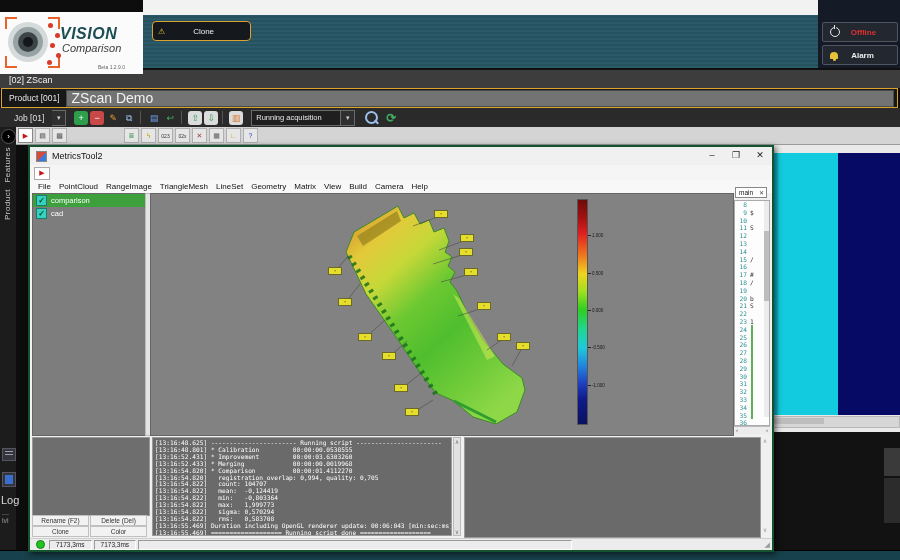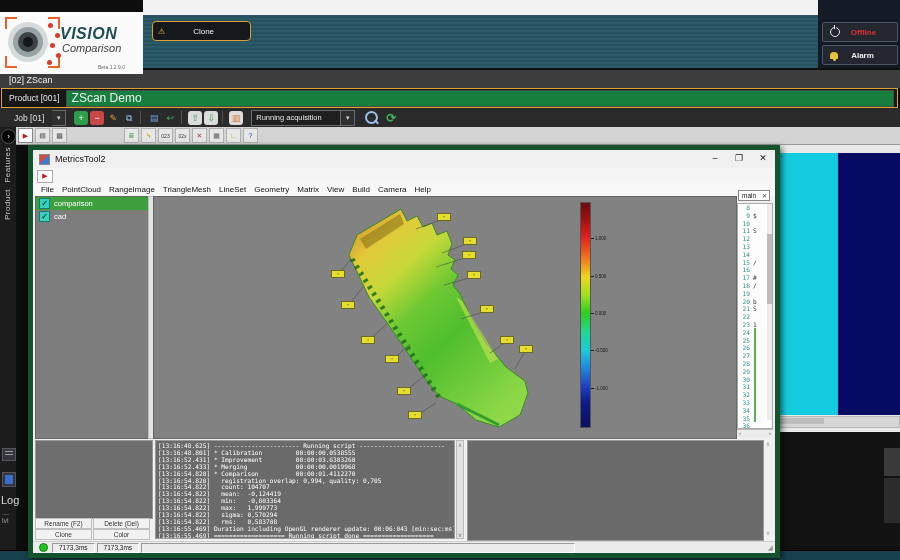--- a/index.html
+++ b/index.html
@@ -29,22 +29,22 @@
   .pwr{width:8px;height:8px;border:1.4px solid #e8e8e8;border-radius:50%;margin:0 8px 0 7px;position:relative;}
   .pwr:after{content:"";position:absolute;left:3px;top:-3px;width:1.4px;height:4px;background:#232830;border-left:1.4px solid #e8e8e8;}
   .bell{width:8px;height:7px;background:#e8c23a;border-radius:5px 5px 1px 1px;margin:0 8px 0 7px;position:relative;}
   .bell:after{content:"";position:absolute;left:2.5px;bottom:-2px;width:3px;height:2px;background:#e8c23a;border-radius:0 0 2px 2px;}
   
   .row02{left:0;top:68px;width:900px;height:20px;background:#3d3d3d;border-top:2px solid #101010;
     color:#f0f0f0;font-size:9px;line-height:20px;padding-left:9px;box-sizing:border-box;}
   .prod-row{left:1px;top:88px;width:897px;height:20px;background:#181818;border:1.5px solid #dca32f;
     box-sizing:border-box;display:flex;align-items:center;}
   .prod-label{color:#e6e6e6;font-size:8.5px;padding:0 6px 0 7px;text-align:center;}
-  .prod-field{flex:1;height:15px;background:#15803d;border:1px solid #4a4a4a;color:#f2f2f2;
-    font-size:12px;line-height:15px;padding-left:5px;margin-right:3px;}
+  .prod-field{flex:1;height:15px;background:#737373;border:1px solid #4a4a4a;color:#f2f2f2;
+    font-size:14px;line-height:15px;padding-left:5px;margin-right:3px;}
   .job-row{left:0;top:108px;width:900px;height:19px;background:#2a2a2a;display:flex;align-items:center;}
   .job-label{color:#e0e0e0;font-size:8.5px;padding:0 8px 0 14px;}
   .job-select{width:130px;height:14px;background:#1f1f1f;border:1px solid #6a6a6a;color:#f0f0f0;
     font-size:8.5px;line-height:14px;padding-left:4px;position:relative;}
   .chev{width:13px;height:14px;background:#2f2f2f;border:1px solid #6a6a6a;border-left:none;color:#cfcfcf;
     font-size:7px;text-align:center;line-height:14px;}
   .ico{width:14px;height:14px;margin-left:2px;border-radius:3px;display:flex;align-items:center;justify-content:center;
     font-size:9px;line-height:14px;}
   .tsep{width:1px;height:13px;background:#555;margin:0 4px;}
   .cam-select{width:84px;height:14px;background:#1f1f1f;border:1px solid #6a6a6a;color:#e8e8e8;
@@ -59,21 +59,21 @@
     display:flex;align-items:center;justify-content:center;font-size:7px;color:#555;}
   .sidebar{left:0;top:127px;width:16px;height:423px;background:#1c1c1c;}
   .nav-circle{left:1px;top:129px;width:13px;height:13px;border-radius:50%;background:#000;border:1px solid #555;
     color:#fff;font-size:8px;text-align:center;line-height:13px;}
   .vtab{color:#c8c8c8;font-size:8px;writing-mode:vertical-rl;transform:rotate(180deg);letter-spacing:.5px;}
   .side-ico{left:2px;width:12px;height:11px;background:#34343c;border:1px solid #55555f;}
   .scr{position:absolute;inset:2px;background:#3a6ecc;}
   .log-lbl{left:1px;top:494px;color:#d8d8d8;font-size:11px;}
   .lvl-lbl{left:2px;top:514px;color:#9a9a9a;font-size:7px;border-top:1px solid #444;padding-top:2px;}
   
-  .win{left:28px;top:145px;width:742px;height:403px;background:#f0f0f0;border:5px solid #14532d;
+  .win{left:28px;top:145px;width:742px;height:403px;background:#f0f0f0;border:2px solid #14532d;
     box-shadow:2px 2px 6px rgba(0,0,0,.6);z-index:4;}
   .titlebar{position:absolute;left:0;top:0;width:100%;height:18px;background:#f0f0f0;border-bottom:1px solid #d8d8d8;
     display:flex;align-items:center;}
   .win-ico{width:9px;height:9px;margin:0 5px 0 6px;background:linear-gradient(135deg,#d84a3a 50%,#3a7ad8 50%);border:1px solid #888;}
   .win-title{font-size:9px;color:#111;flex:1;}
   .wbtn{width:24px;height:16px;text-align:center;line-height:15px;font-size:9px;color:#222;}
   .minitb{position:absolute;left:0;top:18px;width:100%;height:15px;background:#f5f5f5;border-bottom:1px solid #e0e0e0;}
   .playbtn{position:absolute;left:4px;top:2px;width:14px;height:11px;border:1px solid #aaa;background:#fff;
     color:#c01818;font-size:7px;text-align:center;line-height:10px;}
   .menubar{position:absolute;left:0;top:33px;width:100%;height:13px;background:#f8f8f8;display:flex;align-items:center;}

